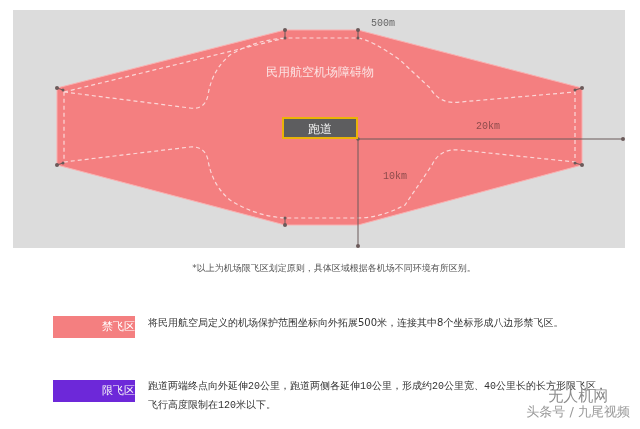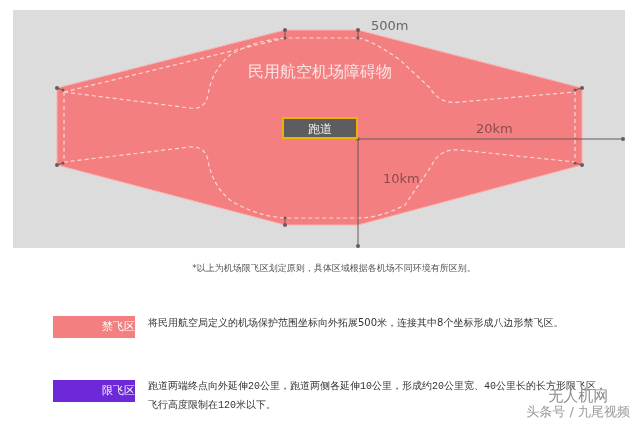--- a/index.html
+++ b/index.html
@@ -1,22 +1,22 @@
 <!DOCTYPE html>
 <html><head>
   <meta charset="utf-8">
   <style>
     * { margin: 0; padding: 0; box-sizing: border-box; }
     html, body { width: 640px; height: 429px; background: #ffffff; overflow: hidden; }
     body { position: relative; font-family: "DejaVu Sans", "Liberation Sans", sans-serif; color: #333; }
     .diagram-panel { position: absolute; left: 13px; top: 10px; width: 612px; height: 238px; background: #dcdcdc; }
     .diagram-svg { position: absolute; left: 0; top: 0; width: 640px; height: 260px; }
-    .zone-title { position: absolute; left: 220px; top: 64px; width: 200px; text-align: center; color: #fbe3e3; font-size: 16px; line-height: 16px; }
+    .zone-title { position: absolute; left: 220px; top: 64px; width: 200px; text-align: center; color: #fbe3e3; font-size: 12px; line-height: 16px; }
     .runway-box { position: absolute; left: 282px; top: 117px; width: 76px; height: 22px; background: #5d5d5f; border: 2px solid #eab308; color: #f2f2f2; font-size: 12px; line-height: 20px; text-align: center; }
-    .dim-label { position: absolute; font-size: 13px; color: #8d4b4b; }
+    .dim-label { position: absolute; font-size: 10px; color: #8d4b4b; font-family: Liberation Mono, monospace; }
     .dim-500 { left: 371px; top: 18px; color: #666; }
     .dim-20 { left: 476px; top: 121px; }
     .dim-10 { left: 367px; top: 171px; margin-left: 16px; }
     .footnote { position: absolute; left: 14px; top: 262px; width: 640px; text-align: center; font-size: 9px; color: #555; }
     .legend-row { position: absolute; left: 0; width: 640px; }
     .legend-badge { position: absolute; left: 53px; width: 82px; height: 22px; font-size: 11px; line-height: 22px; text-align: right; color: #fff; }
     .legend-text { position: absolute; left: 148px; width: 460px; font-size: 10px; line-height: 19px; color: #333; }
     .row-nofly { top: 312px; }
     .row-nofly .legend-badge { top: 4px; background: #f47f80; }
     .row-nofly .legend-text { top: 1px; }

